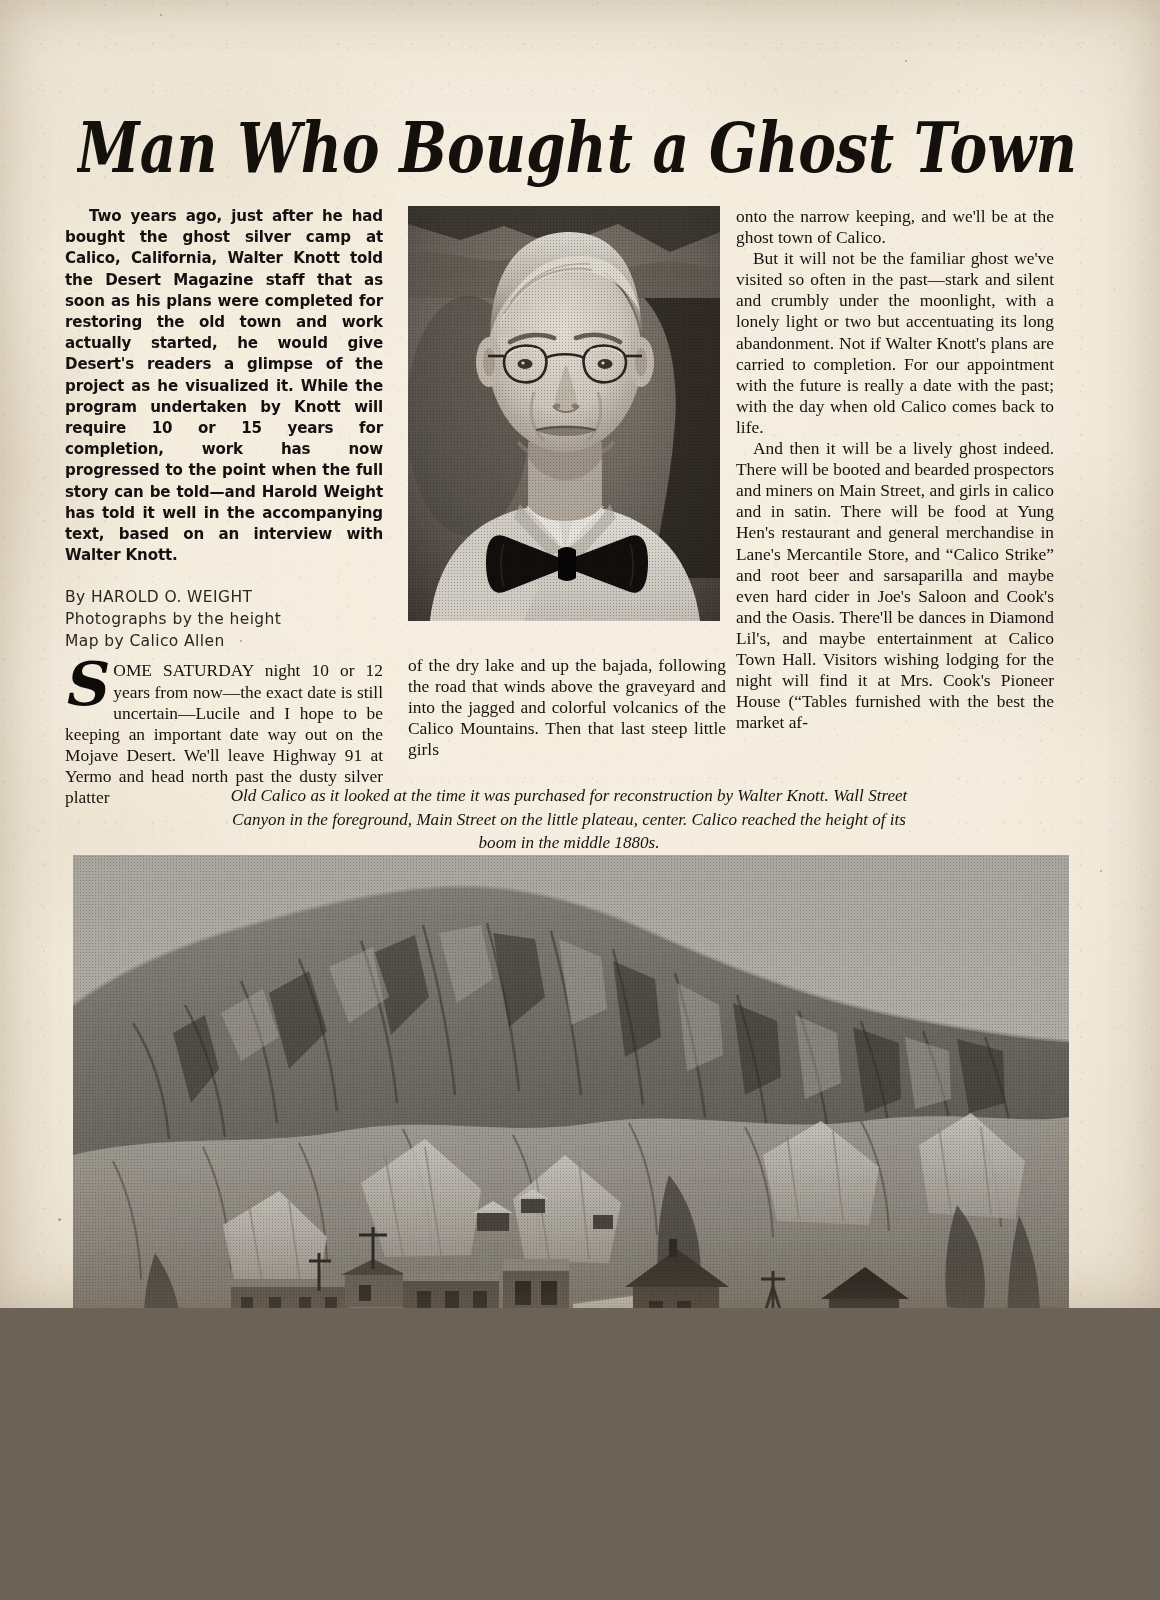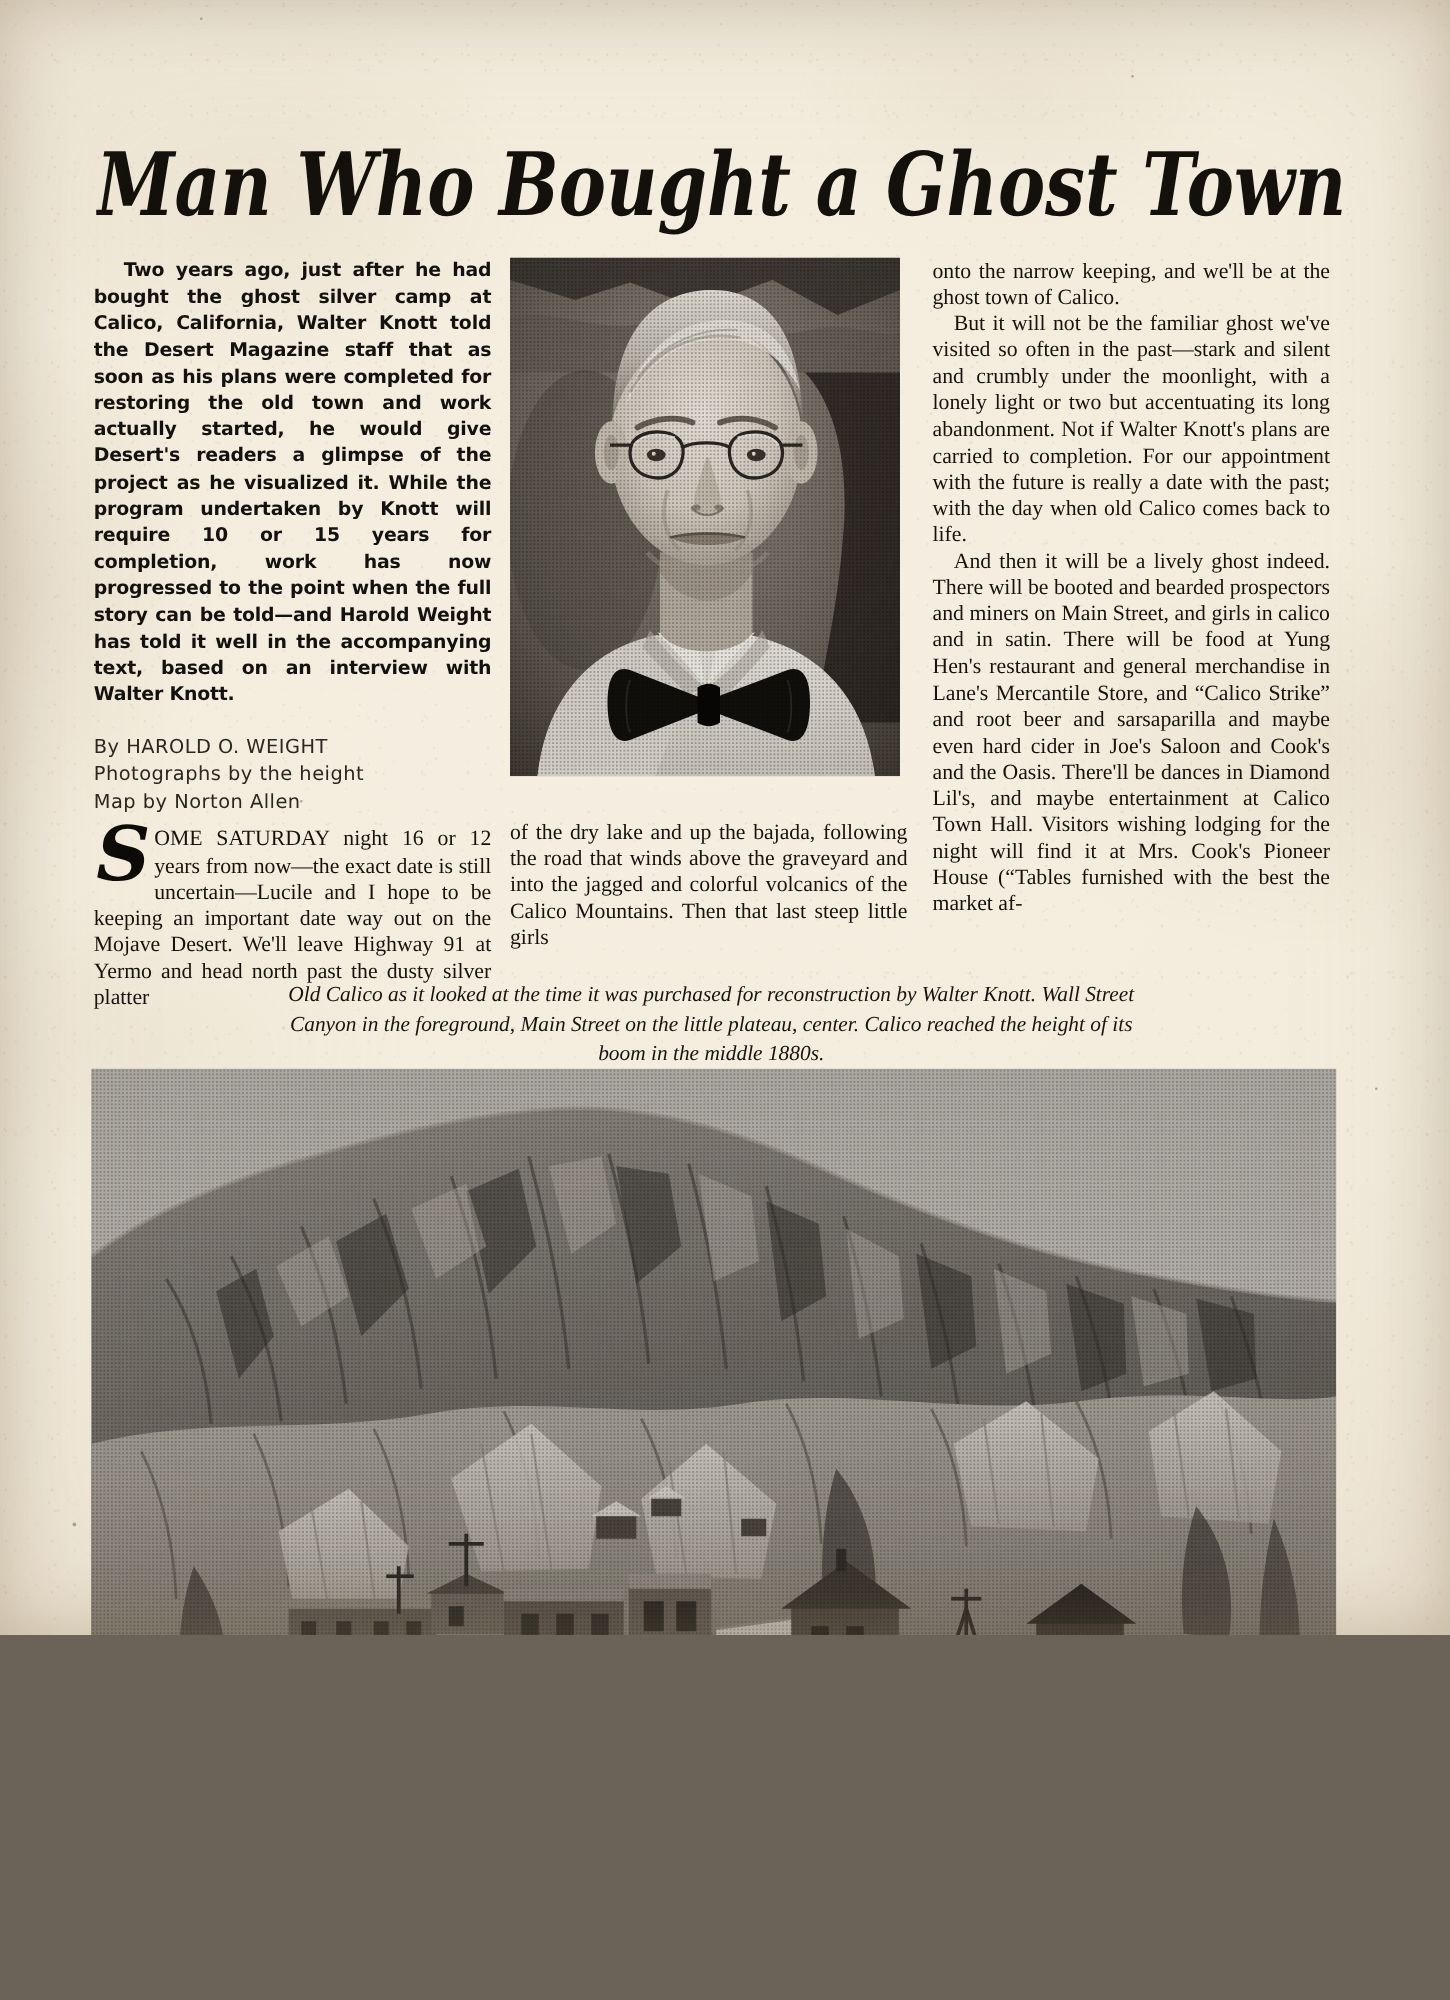--- a/index.html
+++ b/index.html
@@ -82,21 +82,20 @@
 
   
   .cols {
     position: absolute;
     left: 0; top: 206px; width: 1005px; height: 556px;
   }
   .col {
     position: absolute;
     top: 0;
     width: 318px;
-    margin-left: 10px;
   }
   .col-left   { left: 0px; }
   .col-right  { left: 671px; }
 
   .lede {
     font-family: "DejaVu Sans", sans-serif;
     font-weight: 700;
     font-size: 15.1px;
     line-height: 21.2px;
     color: #141210;
@@ -239,26 +238,26 @@
     </div>
 
     <div class="cols">
 
       <div class="col col-left">
         <p class="lede">Two years ago, just after he had bought the ghost silver camp at Calico, California, Walter Knott told the Desert Magazine staff that as soon as his plans were completed for restoring the old town and work actually started, he would give Desert's readers a glimpse of the project as he visualized it. While the program undertaken by Knott will require 10 or 15 years for completion, work has now progressed to the point when the full story can be told—and Harold Weight has told it well in the accompanying text, based on an interview with Walter Knott.</p>
 
         <div class="byline">
           <div>By HAROLD O. WEIGHT</div>
           <div>Photographs by the height</div>
-          <div>Map by Norton Allen</div>
+          <div>Map by Calico Allen</div>
         </div>
 
         <div class="dropcap-para">
           <span class="dropcap">S</span>
-          <p class="body-text">OME SATURDAY night 16 or 12 years from now—the exact date is still uncertain—Lucile and I hope to be keeping an important date way out on the Mojave Desert. We'll leave Highway 91 at Yermo and head north past the dusty silver platter</p>
+          <p class="body-text">OME SATURDAY night 10 or 12 years from now—the exact date is still uncertain—Lucile and I hope to be keeping an important date way out on the Mojave Desert. We'll leave Highway 91 at Yermo and head north past the dusty silver platter</p>
         </div>
       </div>
 
       <div class="col col-right">
         <p class="body-text">onto the narrow keeping, and we'll be at the ghost town of Calico.</p>
         <p class="body-text">But it will not be the familiar ghost we've visited so often in the past—stark and silent and crumbly under the moonlight, with a lonely light or two but accentuating its long abandonment. Not if Walter Knott's plans are carried to completion. For our appointment with the future is really a date with the past; with the day when old Calico comes back to life.</p>
         <p class="body-text">And then it will be a lively ghost indeed. There will be booted and bearded prospectors and miners on Main Street, and girls in calico and in satin. There will be food at Yung Hen's restaurant and general merchandise in Lane's Mercantile Store, and “Calico Strike” and root beer and sarsaparilla and maybe even hard cider in Joe's Saloon and Cook's and the Oasis. There'll be dances in Diamond Lil's, and maybe entertainment at Calico Town Hall. Visitors wishing lodging for the night will find it at Mrs. Cook's Pioneer House (“Tables furnished with the best the market af-</p>
       </div>
     </div>
 

